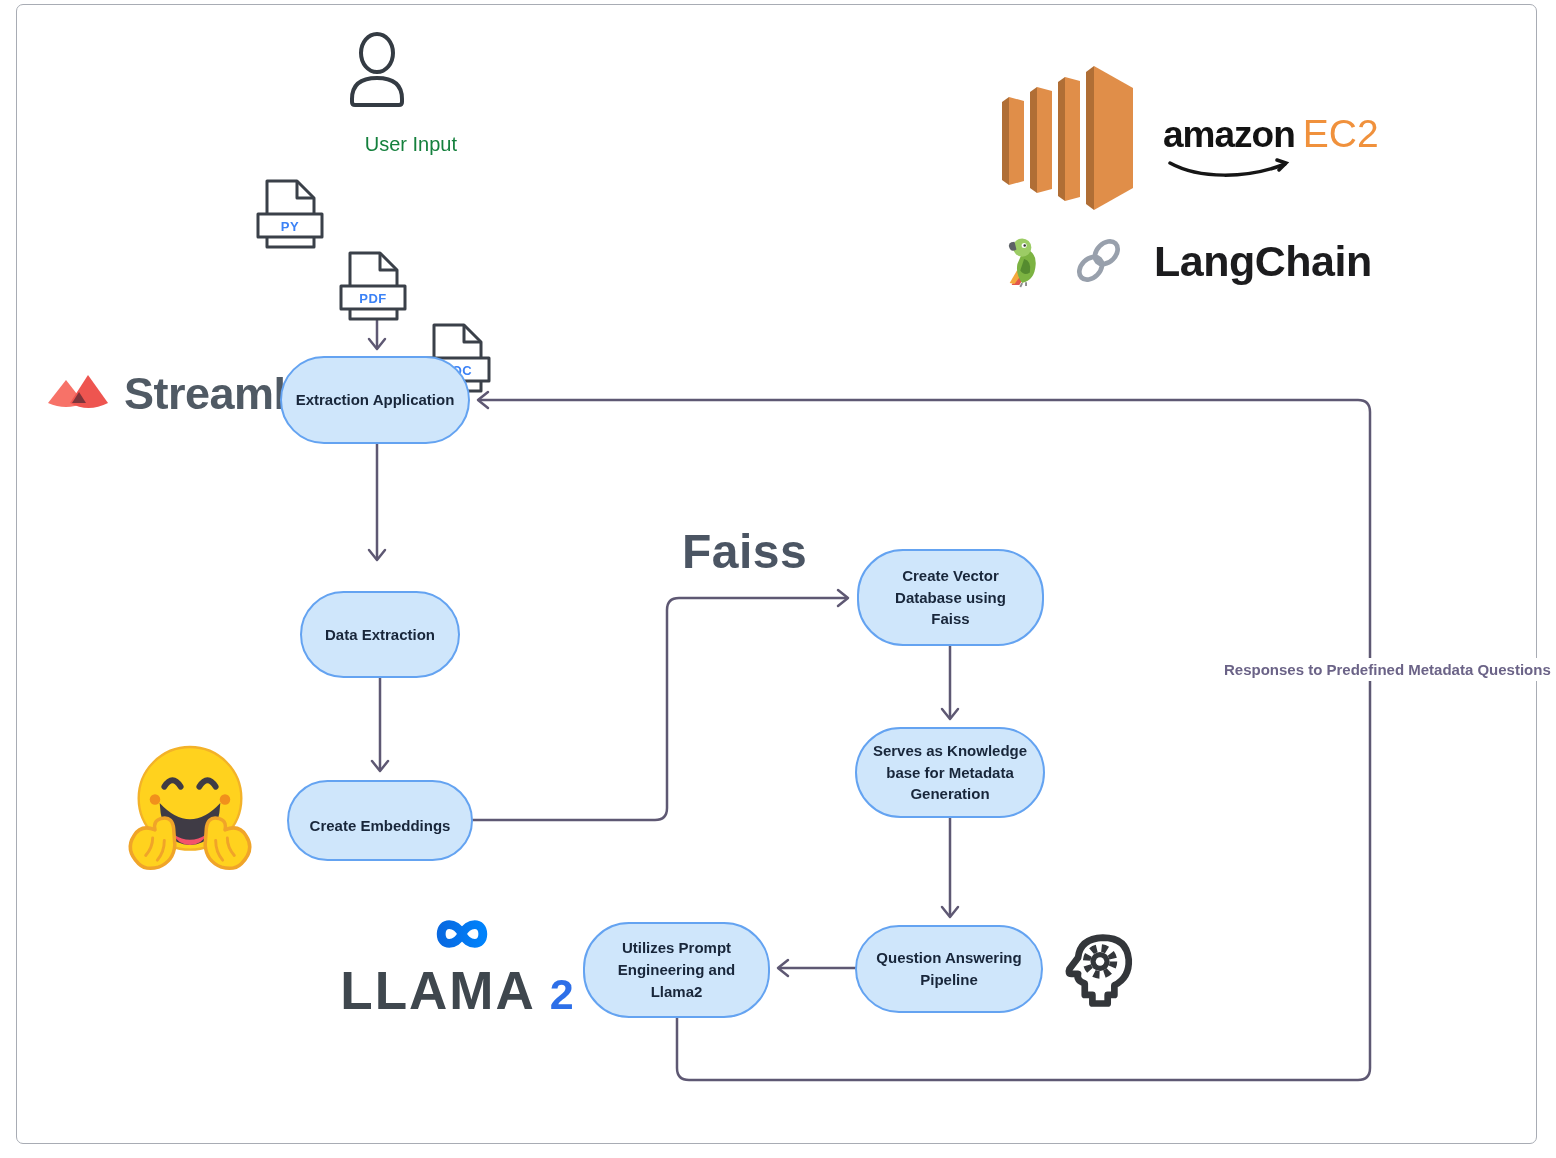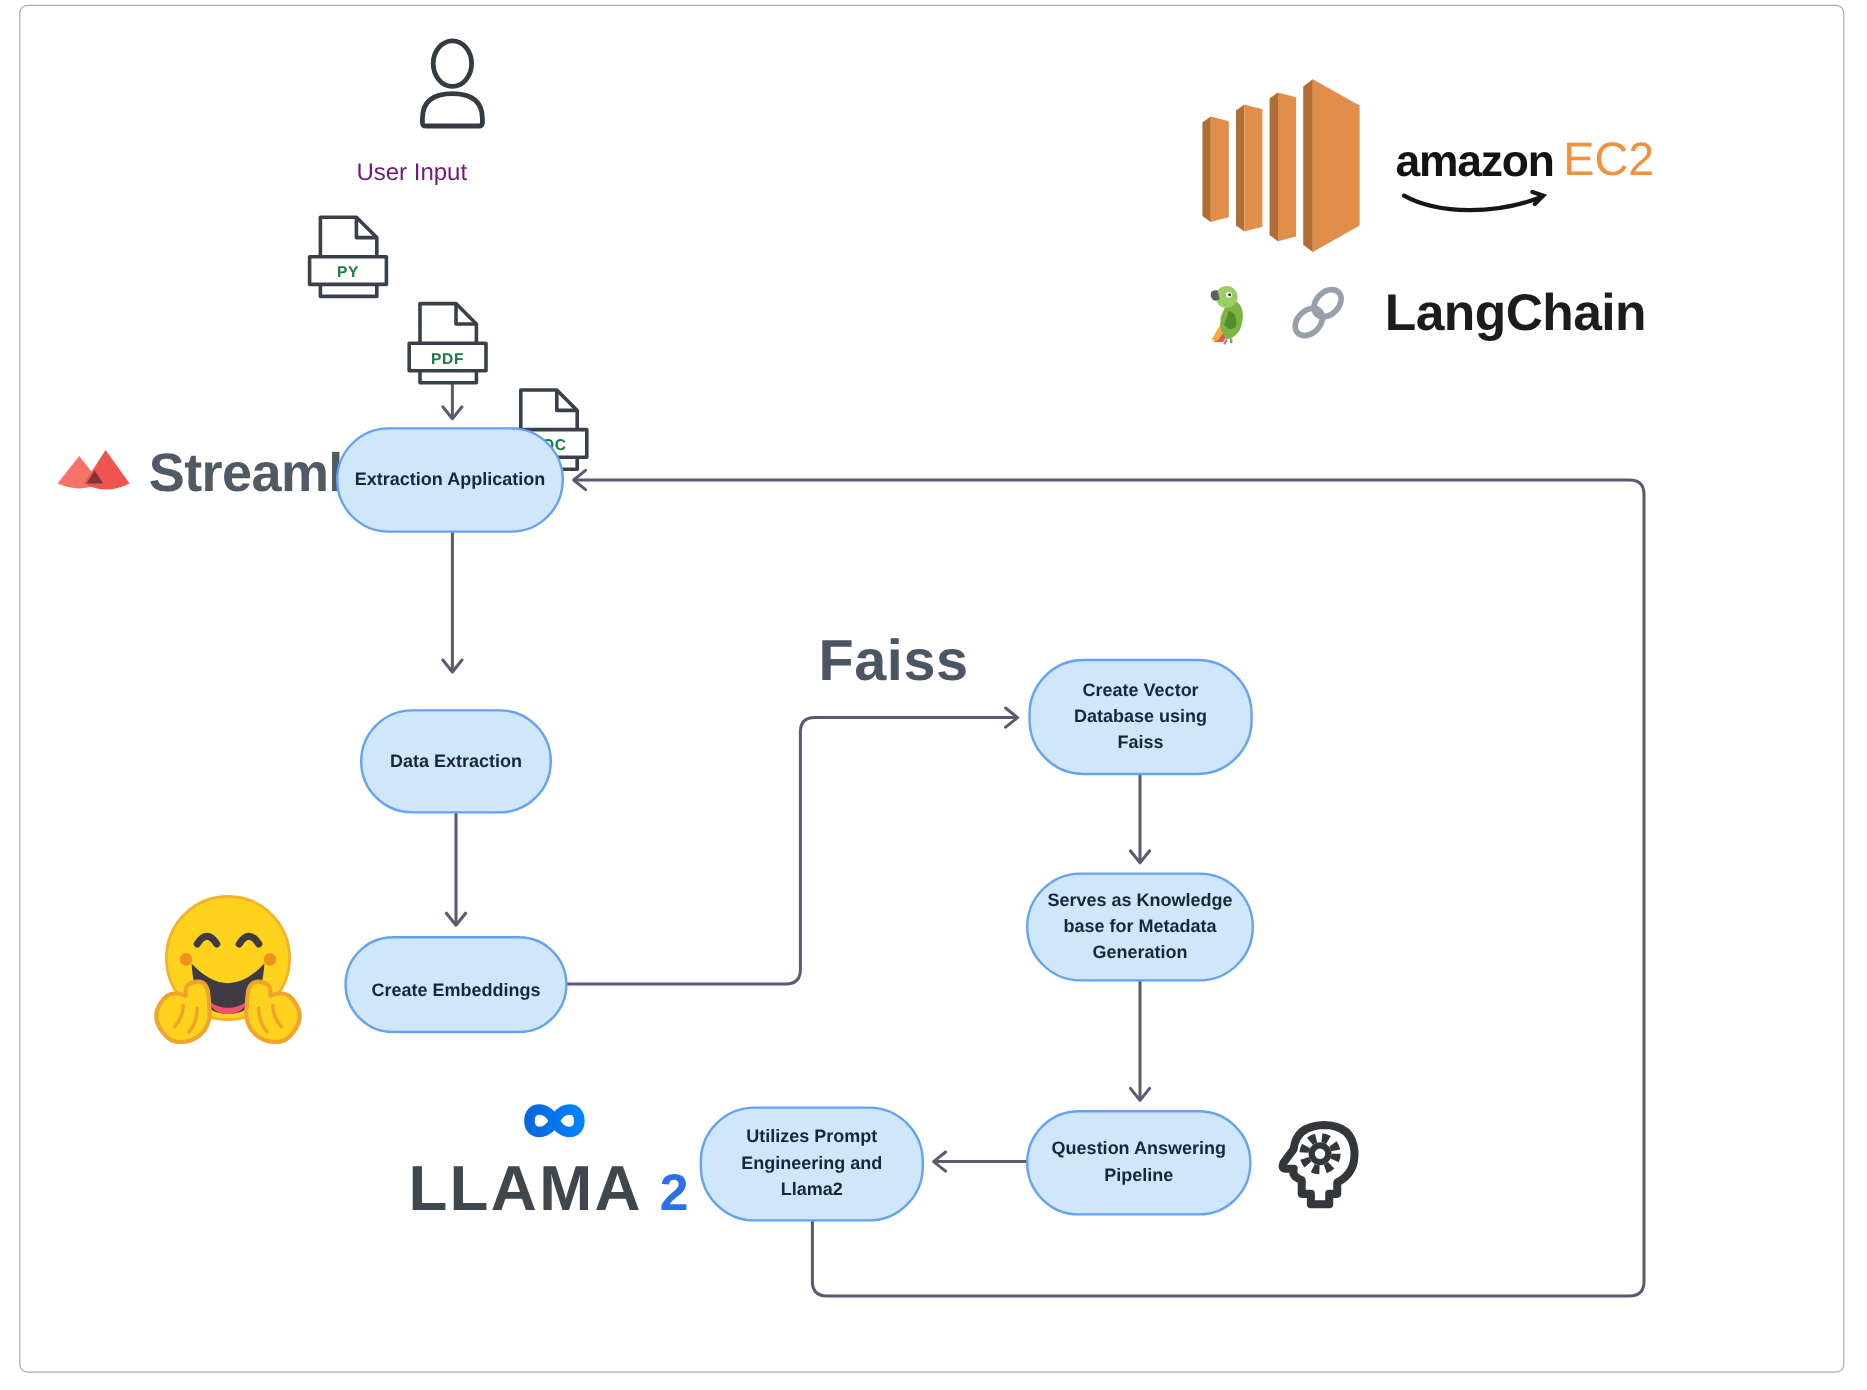--- a/index.html
+++ b/index.html
@@ -9,26 +9,26 @@
            border:1.5px solid #a8acb4; border-radius:7px; }
   #wires { position:absolute; left:0; top:0; width:1556px; height:1158px; z-index:1; }
 
   .node { position:absolute; z-index:2; background:#cfe6fb; border:2.5px solid #64a3f1;
           border-radius:46px; display:flex; align-items:center; justify-content:center;
           text-align:center; color:#18263a; font-weight:bold; font-size:15px; line-height:1.45; }
   .node span { display:block; }
 
   .abs { position:absolute; z-index:2; }
 
-  .user-label { width:160px; text-align:left; font-size:20px; font-weight:500; color:#701a75; }
+  .user-label { width:160px; text-align:right; font-size:20px; font-weight:500; color:#15803d; }
 
   .file { width:70px; height:72px; position:relative; }
   .file .flabel { position:absolute; left:2px; top:38px; width:66px; height:20px;
                   display:flex; align-items:center; justify-content:center;
-                  font-size:13px; font-weight:bold; letter-spacing:0.5px; color:#15803d; }
+                  font-size:13px; font-weight:bold; letter-spacing:0.5px; color:#3b82f6; }
 
   .streamlit-row { display:flex; align-items:center; gap:14px; }
   .streamlit-text { font-size:45px; font-weight:700; color:#505a64; letter-spacing:-0.5px; }
 
   .faiss-label { font-size:48px; font-weight:bold; color:#4b5563; letter-spacing:0.5px; }
 
   .amazon-block { display:flex; align-items:flex-start; }
   .amazon-word { position:relative; font-size:37px; font-weight:bold; color:#131313; letter-spacing:-1px; }
   .ec2-word { font-size:39px; font-weight:400; color:#f0913c; margin-left:8px; margin-top:-2px; }
 
@@ -178,20 +178,21 @@
   <div class="node" style="left:855px; top:925px; width:188px; height:88px;">
     <span style="width:160px;">Question Answering Pipeline</span>
   </div>
 
   <div class="node" style="left:583px; top:922px; width:187px; height:96px;">
     <span style="width:135px;">Utilizes Prompt Engineering and Llama2</span>
   </div>
 
   <div class="abs faiss-label" style="left:682px; top:524px;">Faiss</div>
 
+  <div class="abs responses-label" style="left:1218px; top:658px;">Responses to Predefined Metadata Questions</div>
 
   <svg class="abs" style="left:120px; top:740px;" width="140" height="140" viewBox="0 0 120 120">
     <circle cx="60" cy="50" r="44" fill="#ffd21e" stroke="#f3b229" stroke-width="2"></circle>
     <path d="M38,40 Q45,29 52,40" stroke="#3f3b45" stroke-width="5" fill="none" stroke-linecap="round"></path>
     <path d="M68,40 Q75,29 82,40" stroke="#3f3b45" stroke-width="5" fill="none" stroke-linecap="round"></path>
     <circle cx="30" cy="51" r="4.5" fill="#f1901c"></circle>
     <circle cx="90" cy="51" r="4.5" fill="#f1901c"></circle>
     <path d="M34,54 Q60,82 86,54 Q84,90 60,90 Q36,90 34,54 Z" fill="#3f3b45"></path>
     <path d="M46,81 Q60,90 74,81 Q70,90 60,90 Q50,90 46,81 Z" fill="#f4526a"></path>
     <path d="M16,106 Q4,94 12,82 Q18,72 30,77 Q28,68 37,67 Q45,66 46,76 L47,90 Q46,104 33,109 Q22,112 16,106 Z" fill="#ffd21e" stroke="#f0a429" stroke-width="3" stroke-linejoin="round"></path>

